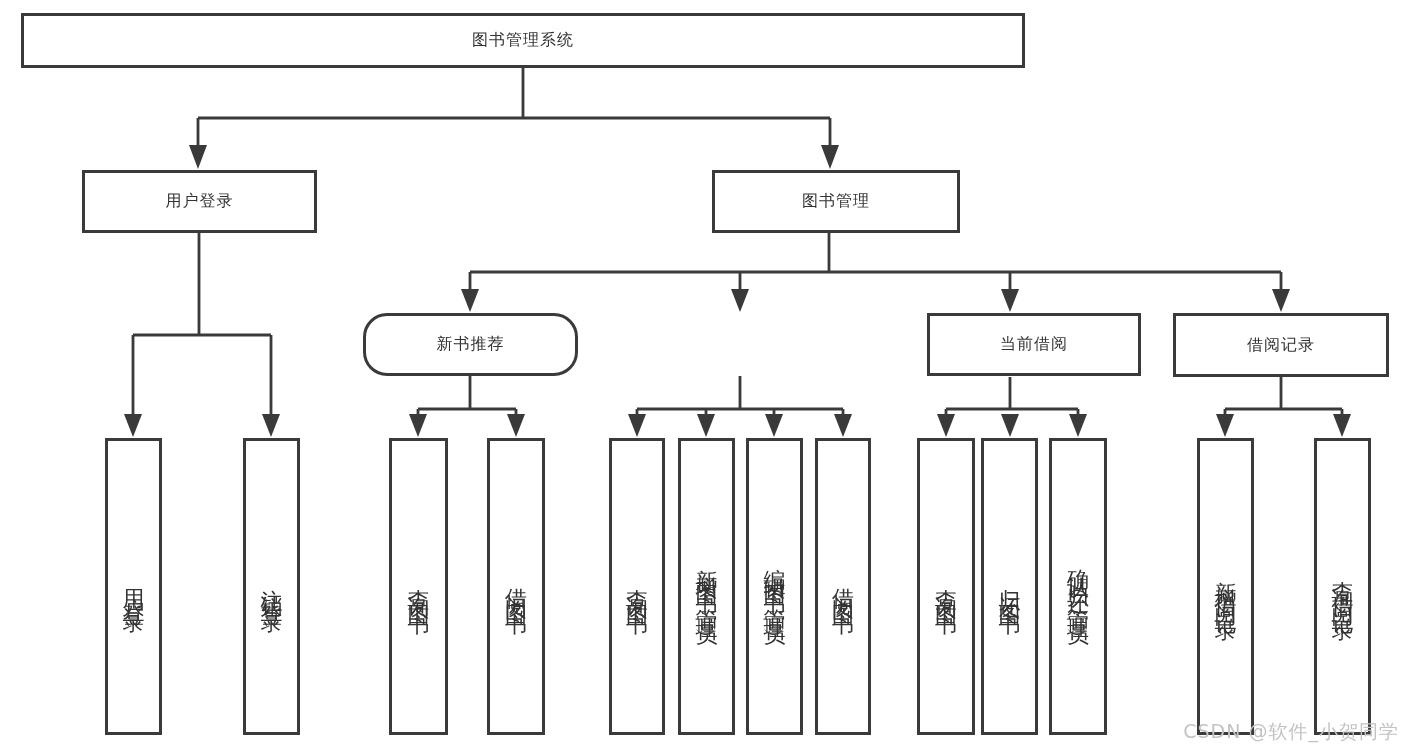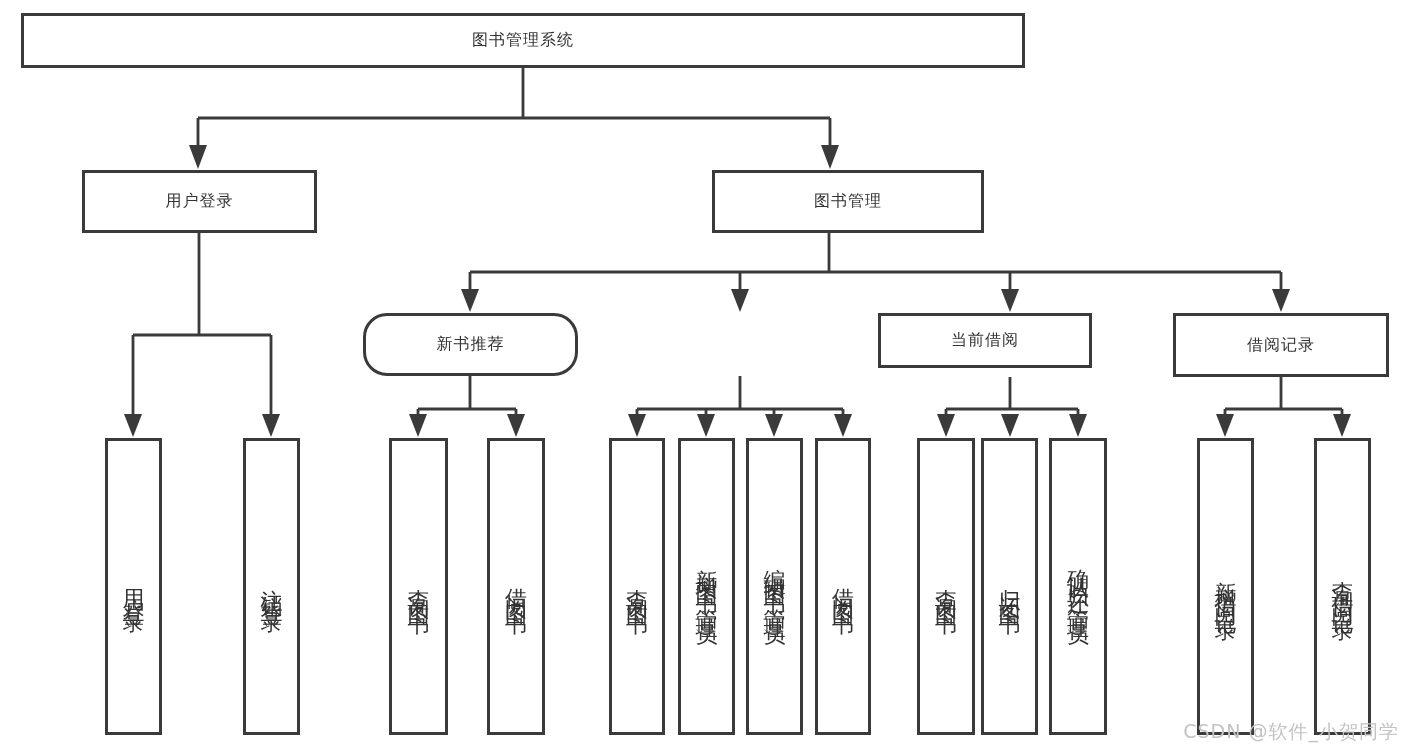--- a/index.html
+++ b/index.html
@@ -97,24 +97,24 @@
       <polygon points="1069,414 1087,414 1078,437"></polygon>
 
       <polygon points="1216,414 1234,414 1225,437"></polygon>
       <polygon points="1333,414 1351,414 1342,437"></polygon>
     </g>
   </svg>
 
   <div class="node h-node" style="left:21px; top:13px; width:1004px; height:55px;">图书管理系统</div>
 
   <div class="node h-node" style="left:82px; top:170px; width:235px; height:63px;">用户登录</div>
-  <div class="node h-node" style="left:712px; top:170px; width:272px; height:63px;">图书管理</div>
+  <div class="node h-node" style="left:712px; top:170px; width:248px; height:63px;">图书管理</div>
 
   <div class="node h-node" style="left:363px; top:313px; width:215px; height:63px;border-radius:24px;">新书推荐</div>
-  <div class="node h-node" style="left:878px; top:313px; width:214px; height:55px;">当前借阅</div>
+  <div class="node h-node" style="left:927px; top:313px; width:214px; height:63px;">当前借阅</div>
   <div class="node h-node" style="left:1173px; top:313px; width:216px; height:64px;">借阅记录</div>
 
   <div class="node v-node" style="left:105px; top:438px; width:57px; height:297px;">用户登录</div>
   <div class="node v-node" style="left:243px; top:438px; width:57px; height:297px;">注销登录</div>
 
   <div class="node v-node" style="left:389px; top:438px; width:59px; height:297px;">查询图书</div>
   <div class="node v-node" style="left:487px; top:438px; width:58px; height:297px;">借阅图书</div>
 
   <div class="node v-node" style="left:609px; top:438px; width:56px; height:297px;">查询图书</div>
   <div class="node v-node" style="left:678px; top:438px; width:57px; height:297px;">新增图书（管理员）</div>

